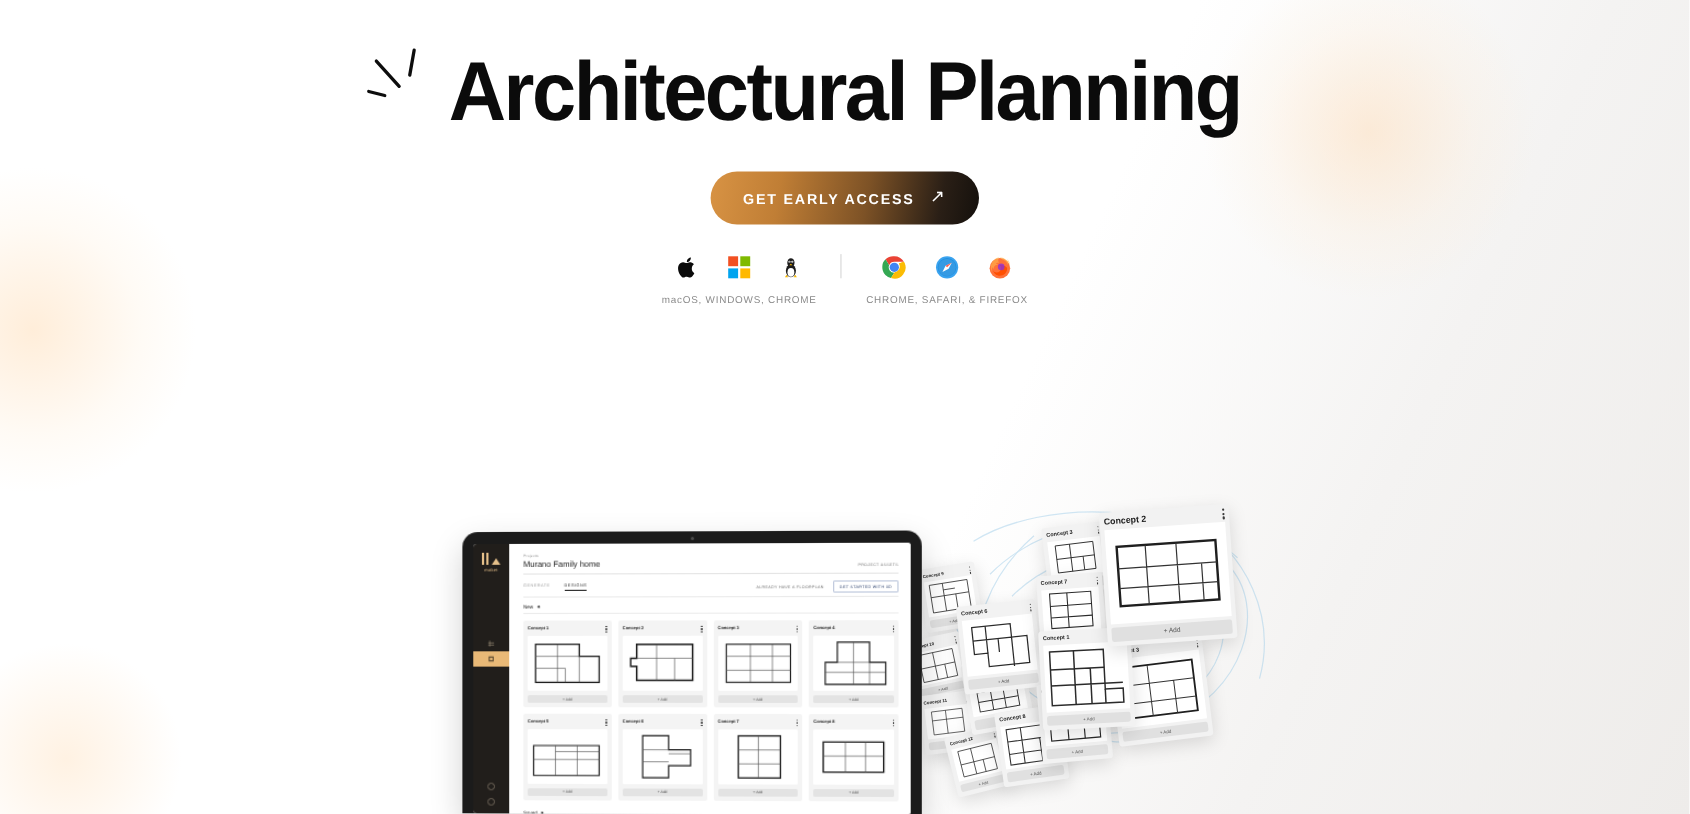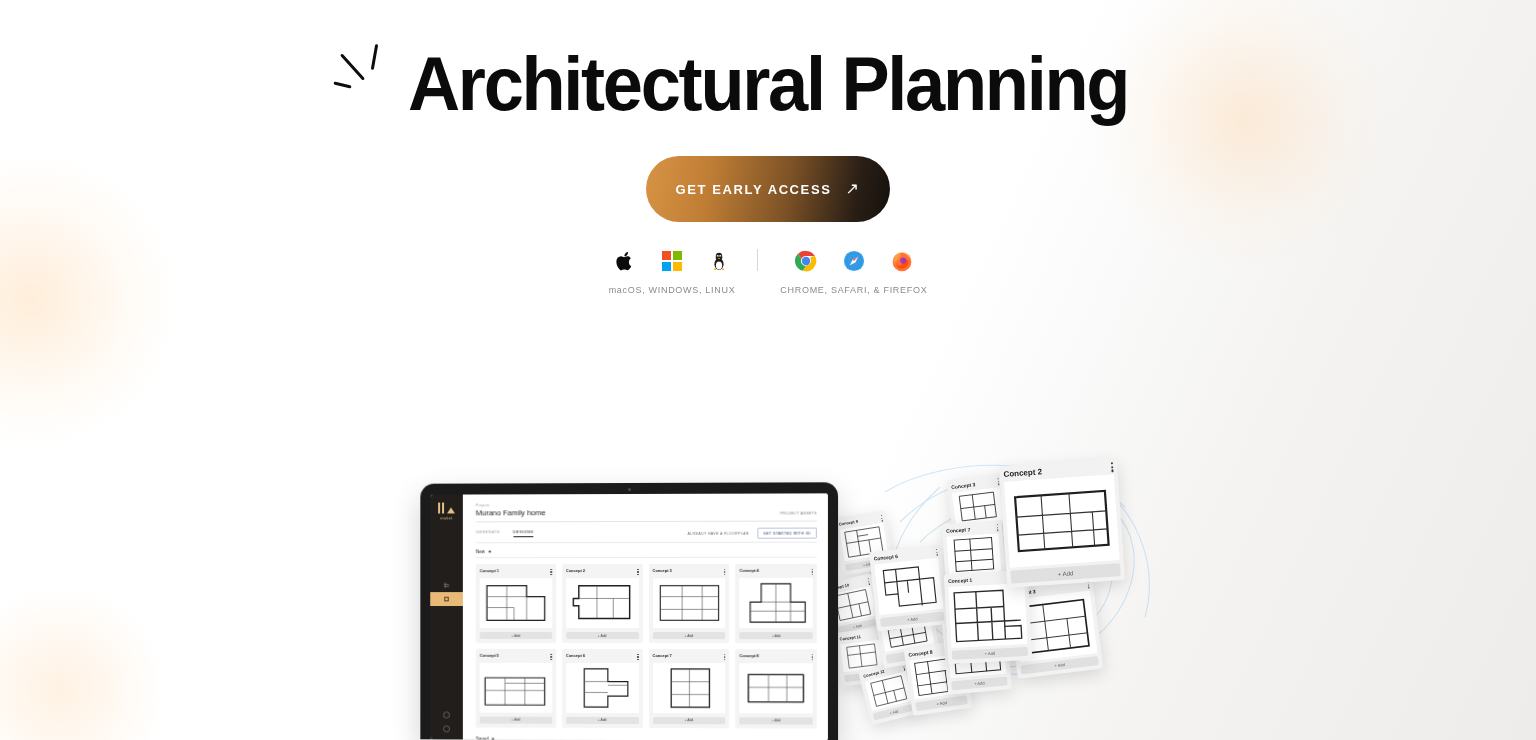--- a/index.html
+++ b/index.html
@@ -52,21 +52,21 @@
     margin: 26px auto 0;
     width: 760px;
     font-size: 16.5px; line-height: 24.5px;
     color: #2e2e2e; text-align: center;
     letter-spacing: 0.05px;
   }
 
   .cta-wrap { margin-top: 30px; }
   .cta {
     display: inline-flex; align-items: center; gap: 14px;
-    padding: 0 30px; height: 66px;
+    padding: 0 30px; height: 48px;
     border: none; border-radius: 999px; cursor: pointer;
     background: linear-gradient(100deg, #d89344 0%, #c07e35 26%, #7d5226 58%, #2a1f16 85%, #14100c 100%);
     color: #ffffff; font-size: 13px; font-weight: 700;
     letter-spacing: 1.6px;
   }
   .cta .arrow { font-size: 16px; font-weight: 400; line-height: 1; }
 
   
   .platforms { margin-top: 24px; display: flex; justify-content: center; align-items: flex-start; gap: 0; }
   .plat-group { display: flex; flex-direction: column; align-items: center; }
@@ -202,21 +202,21 @@
             <ellipse cx="12" cy="17" rx="3.4" ry="4.4" fill="#ffffff"></ellipse>
             <ellipse cx="12" cy="7.6" rx="3.6" ry="4.6" fill="#1c1c1c"></ellipse>
             <circle cx="10.6" cy="6.6" r="1.1" fill="#fff"></circle>
               <circle cx="13.4" cy="6.6" r="1.1" fill="#fff"></circle>
             <circle cx="10.7" cy="6.7" r=".55" fill="#111"></circle>
               <circle cx="13.3" cy="6.7" r=".55" fill="#111"></circle>
             <path d="M12 8.4l-1.5 1.5h3z" fill="#f5b700"></path>
             <path d="M7.6 19.5l-1.5 2.3h3.2zM16.4 19.5l1.5 2.3h-3.2z" fill="#f5b700"></path>
           </svg>
         </div>
-        <div class="plat-label">macOS,  WINDOWS,  LINUX</div>
+        <div class="plat-label">macOS,  WINDOWS,  CHROME</div>
       </div>
 
       <div class="divider"></div>
 
       <div class="plat-group">
         <div class="plat-icons">
           <svg class="ico" viewBox="0 0 24 24">
             <circle cx="12" cy="12" r="11" fill="#fff"></circle>
             <path d="M12 1a11 11 0 0 1 9.5 5.5H12a5.5 5.5 0 0 0-5.1 3.4L3.3 4.1A11 11 0 0 1 12 1z" fill="#ea4335"></path>
             <path d="M3.3 4.1l3.6 5.8A5.5 5.5 0 0 0 12 17.5l-3.3 5.2A11 11 0 0 1 3.3 4.1z" fill="#34a853"></path>

